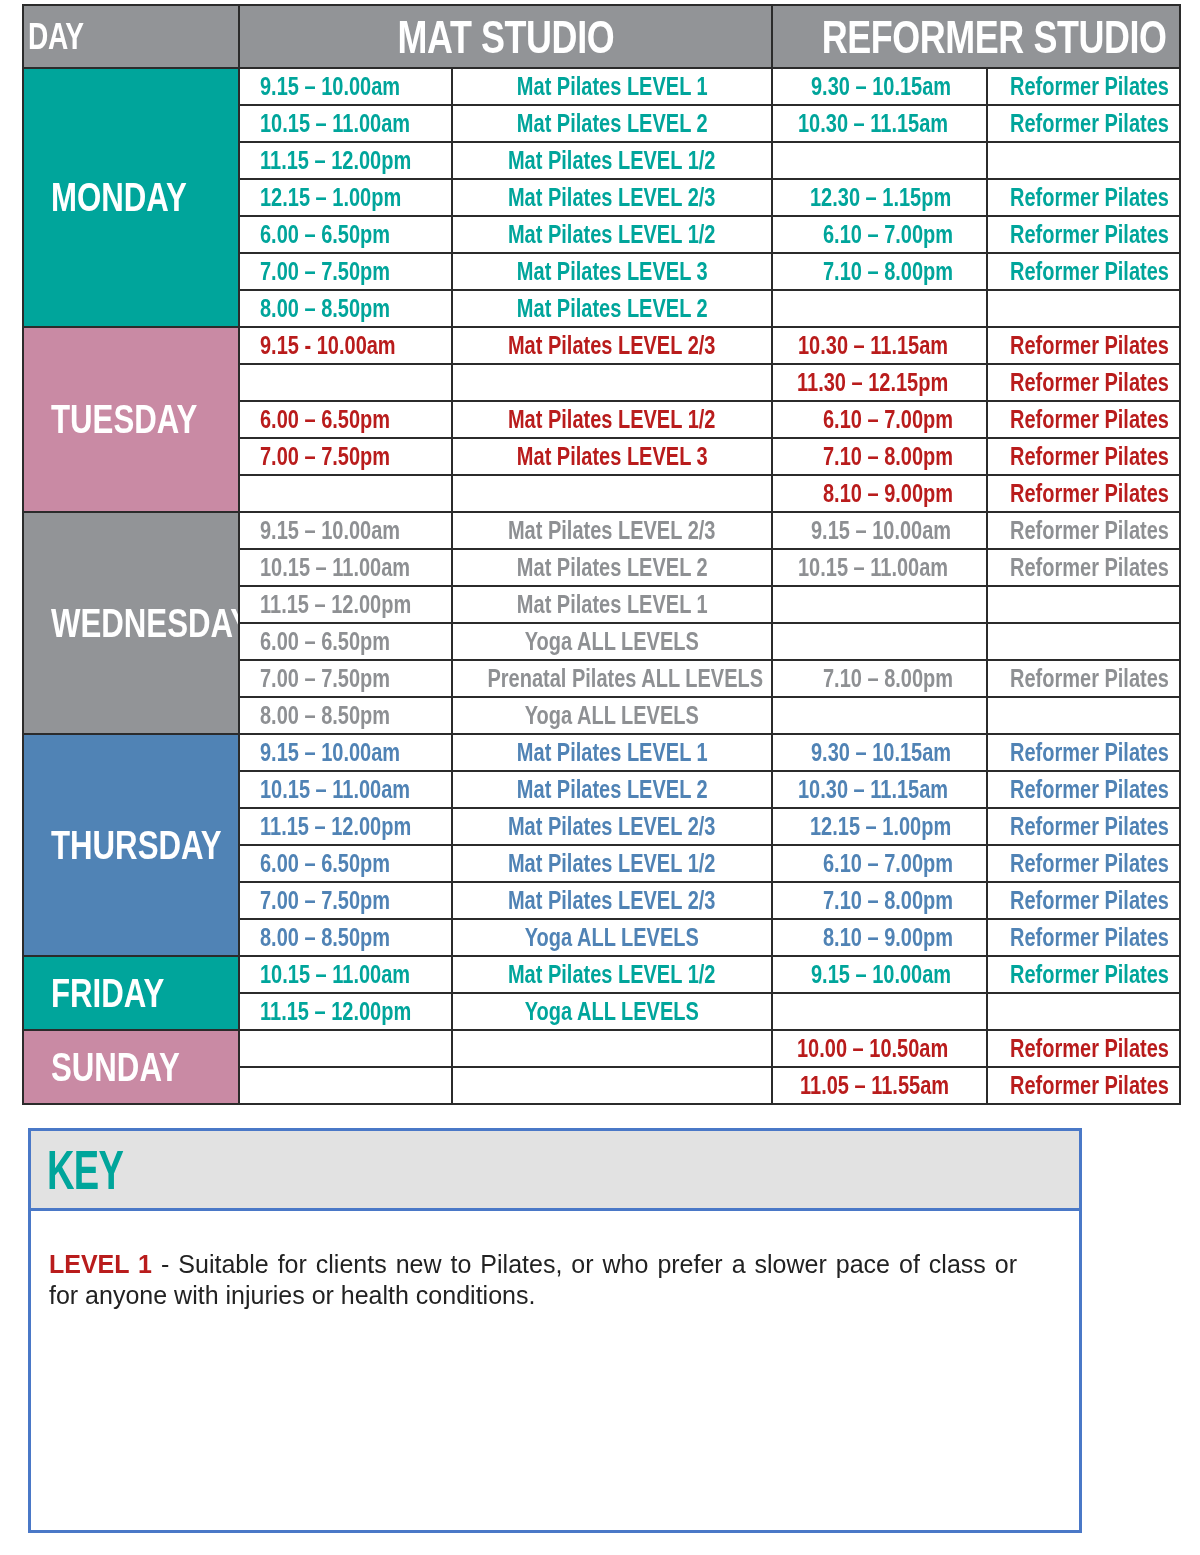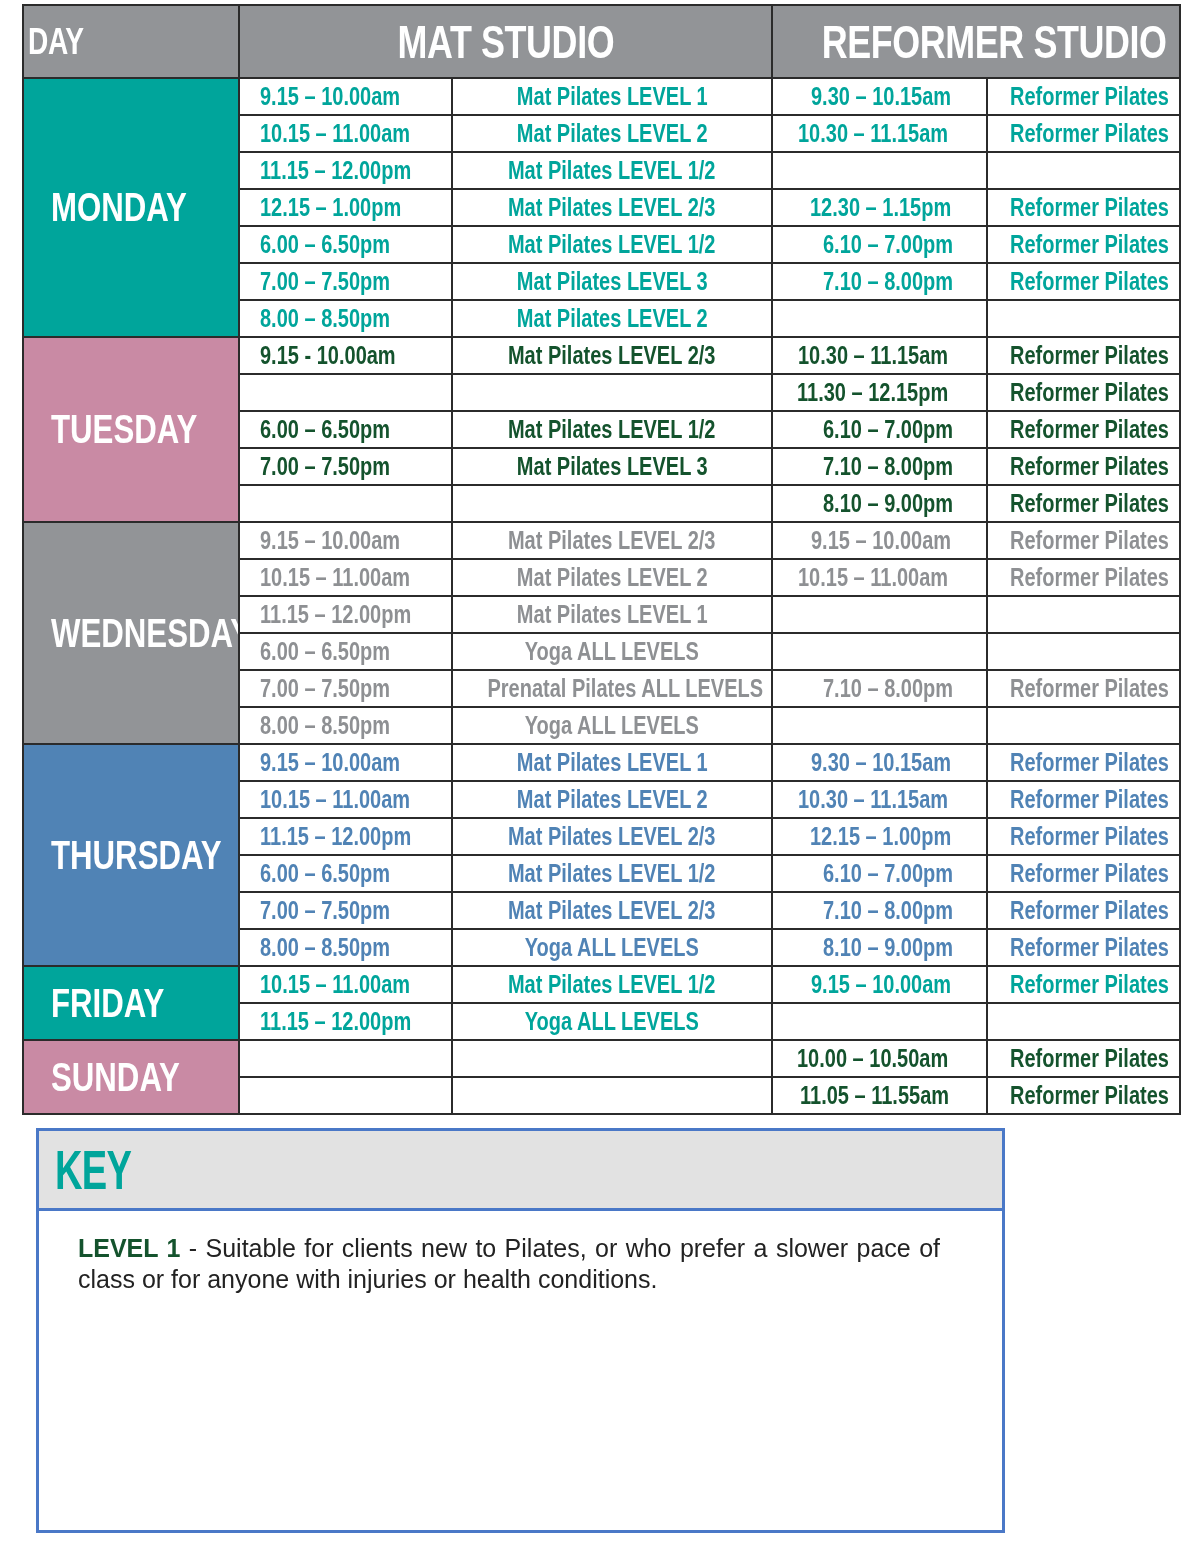--- a/index.html
+++ b/index.html
@@ -4,21 +4,21 @@
 <style>
   * { box-sizing: border-box; margin: 0; padding: 0; }
   html, body { width: 1200px; height: 1555px; background: #ffffff; overflow: hidden; }
   body { position: relative; font-family: "Liberation Sans", sans-serif; }
 
   .schedule {
     position: absolute; left: 22px; top: 4px; width: 1157px;
     border: 2px solid #2b2b2b; border-collapse: collapse; table-layout: fixed;
   }
   .schedule th {
-    background: #929497; color: #ffffff; height: 73px;
+    background: #929497; color: #ffffff; height: 63px;
     font-family: "Liberation Sans", sans-serif; font-weight: bold;
     transform-origin: center; border: 2px solid #2b2b2b;
     letter-spacing: -0.5px;
   }
   .schedule th span.cond { display: inline-block; transform: scaleX(0.78); white-space: nowrap; }
   .schedule th.day-h { text-align: left; font-size: 36px; padding-left: 4px; }
   .schedule th.day-h span.cond { transform-origin: left center; }
   .schedule th.studio-h { font-size: 46px; text-align: center; text-decoration: underline; }
 
   .schedule td {
@@ -36,41 +36,41 @@
   .schedule td.rcls { text-align: center; padding-left: 22px; }
   .schedule td.rcls span.cond { transform-origin: left center; }
 
   .schedule td.day {
     color: #ffffff; font-size: 40px; text-align: left; padding-left: 27px;
     vertical-align: middle;
   }
   .schedule td.day span.cond { transform-origin: left center; transform: scaleX(0.78); }
 
   .c-teal { color: #00a59b; }
-  .c-pink { color: #14532d; }
+  .c-pink { color: #b91c1c; }
   .c-grey { color: #8e9093; }
   .c-blue { color: #5083b5; }
   .bg-teal { background: #00a59b !important; }
   .bg-pink { background: #c98aa4 !important; }
   .bg-grey { background: #929497 !important; margin-left: 28px; }
   .bg-blue { background: #5083b5 !important; }
 
   .key-box {
-    position: absolute; left: 36px; top: 1128px; width: 969px; height: 405px;
+    position: absolute; left: 28px; top: 1128px; width: 1054px; height: 405px;
     border: 3px solid #4a78c7; background: #ffffff;
   }
   .key-header {
     height: 80px; background: #e2e2e2; border-bottom: 3px solid #4a78c7;
     padding-left: 16px; display: flex; align-items: center;
   }
   .key-title {
     color: #00a59b; font-weight: bold; font-size: 56px; display: inline-block;
     transform: scaleX(0.68); transform-origin: left center; letter-spacing: -1px;
   }
-  .key-body { padding: 22px 62px 0 18px; margin-left: 21px; }
+  .key-body { padding: 38px 62px 0 18px; }
   .key-item {
     font-size: 25px; line-height: 31px; color: #222222; margin-bottom: 33px;
     text-align: justify;
   }
   .key-item .lvl { font-weight: bold; }
 </style>
 </head>
 <body>
 
 <table class="schedule">

